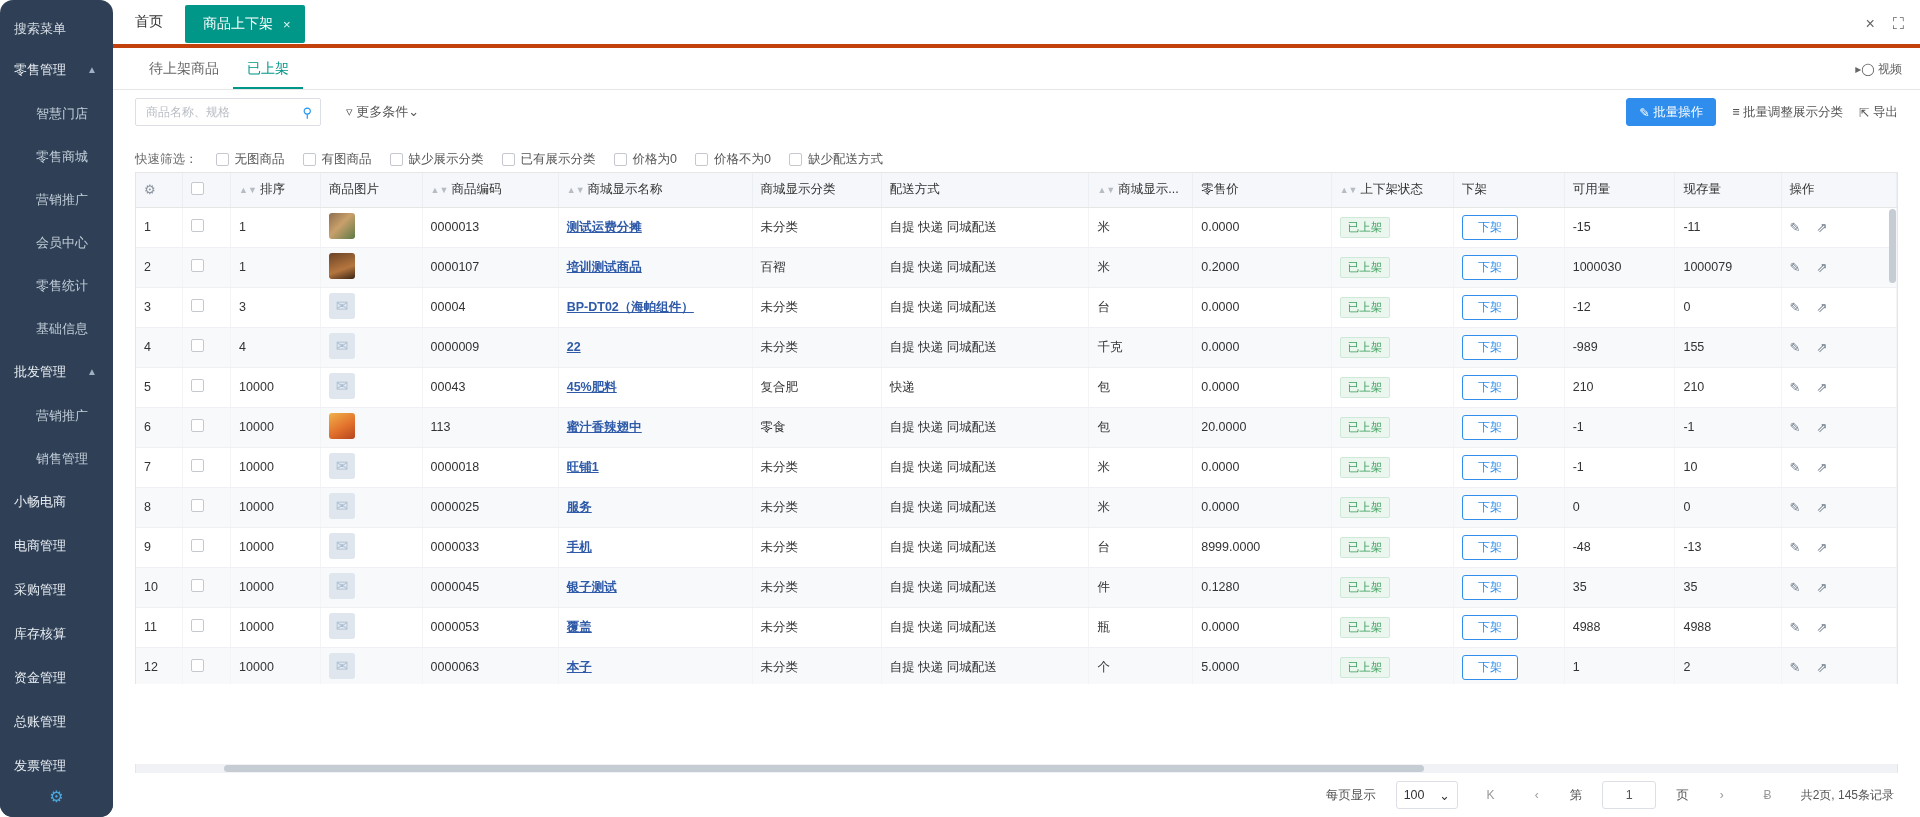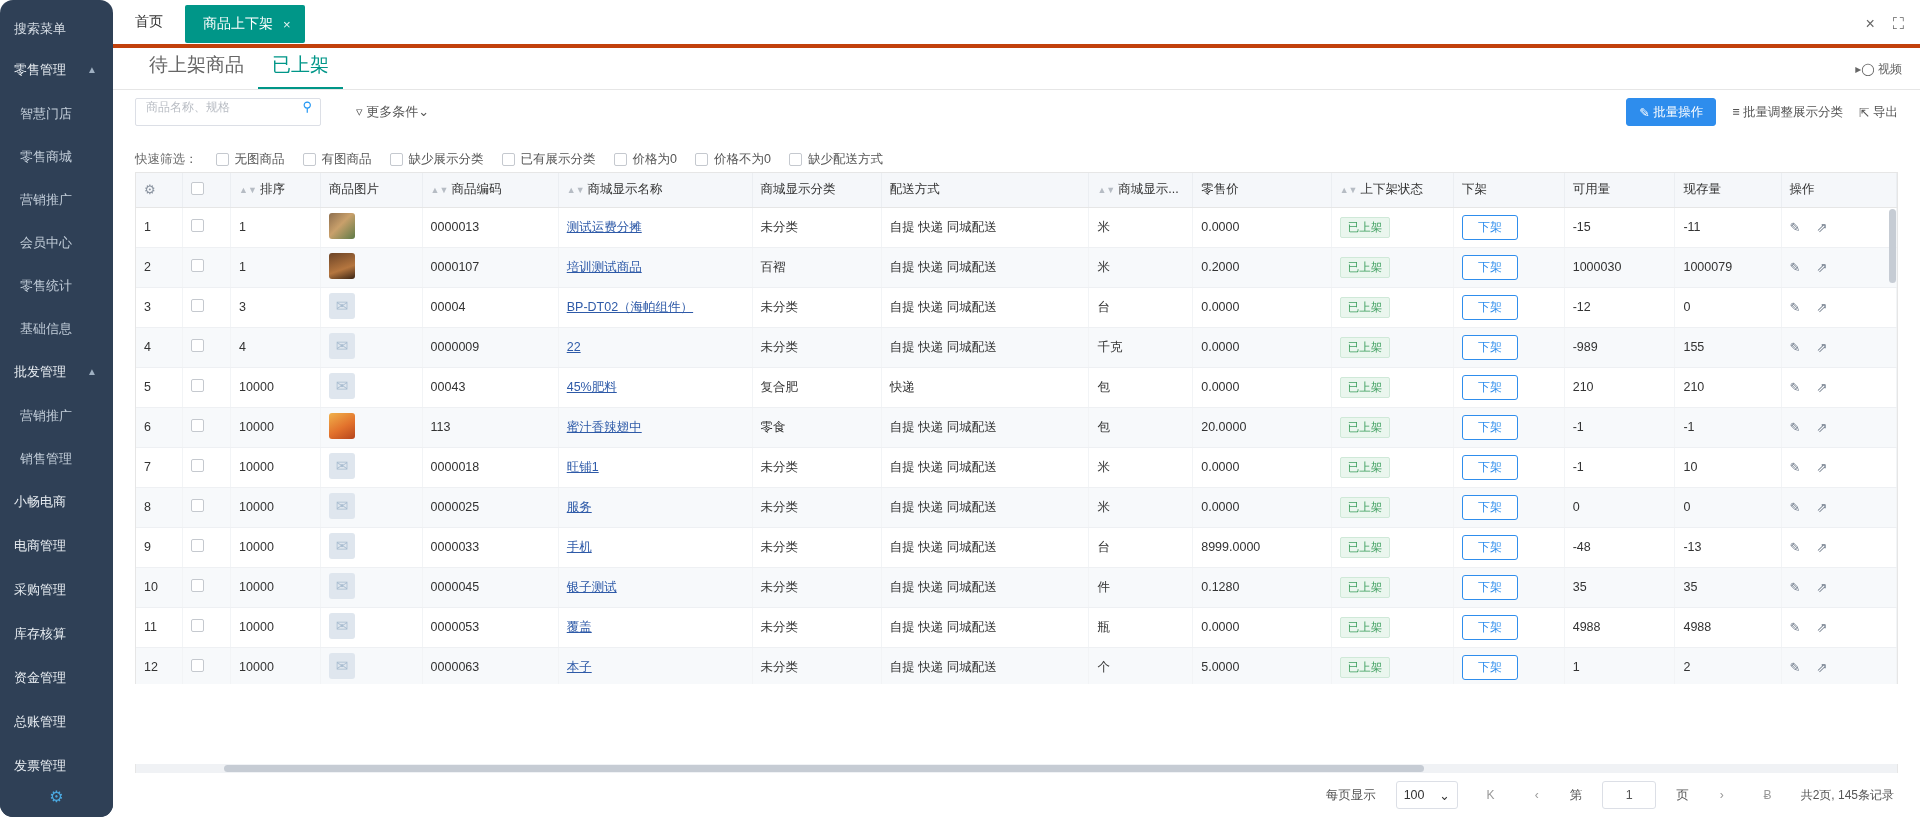--- a/index.html
+++ b/index.html
@@ -39,21 +39,21 @@
     font-size: 13px;
     color: #e8edf2;
     position: relative;
   }
   .sb-group .caret {
     position: absolute; right: 16px; top: 0;
     font-size: 10px; color: #9fb0c2;
   }
   .sb-item {
     height: 43px; line-height: 43px;
-    padding-left: 20px;
+    padding-left: 36px;
     font-size: 13px;
     color: #c2cdd9;
   }
   .sb-gear {
     position: absolute; left: 0; bottom: 0;
     width: 113px; height: 40px;
     background: #2f4056;
     text-align: center; line-height: 40px;
     color: #4aa8e0; font-size: 16px;
   }
@@ -104,21 +104,21 @@
   
   .subtabs {
     height: 42px;
     border-bottom: 1px solid #e6e6e6;
     display: flex;
     align-items: flex-end;
     padding-left: 22px;
     position: relative;
   }
   .subtab {
-    font-size: 19px; color: #666;
+    font-size: 14px; color: #666;
     padding: 0 14px 11px 14px;
   }
   .subtab.active {
     color: #009688;
     border-bottom: 2px solid #009688;
     padding-bottom: 9px;
   }
   .video-link {
     position: absolute; right: 18px; bottom: 11px;
     font-size: 12px; color: #666;
@@ -127,33 +127,33 @@
   
   .filter-row {
     height: 44px;
     display: flex; align-items: center;
     padding: 0 22px;
     position: relative;
   }
   .search-box {
     width: 186px; height: 28px;
     border: 1px solid #dcdfe6; border-radius: 2px;
-    display: flex; align-items: flex-start;
+    display: flex; align-items: center;
     padding: 0 8px;
     position: relative;
   }
   .search-box input {
     border: none; outline: none; width: 150px;
     font-size: 12px; color: #333;
     font-family: "Liberation Sans", sans-serif;
   }
   .search-box input::placeholder { color: #b9bdc4; }
   .search-box .mag { position: absolute; right: 8px; color: #2196f3; font-size: 13px; }
   .more-cond {
-    margin-left: 35px;
+    margin-left: 25px;
     font-size: 13px; color: #555;
   }
   .right-actions {
     position: absolute; right: 22px; top: 8px;
     display: flex; align-items: center; gap: 16px;
   }
   .btn-primary {
     background: #2e8ded; color: #fff;
     border: 1px solid #2e8ded;
     height: 28px; padding: 0 12px;
@@ -208,21 +208,21 @@
     border-bottom: 1px solid #eef0f3;
     border-right: 1px solid #f2f4f6;
     font-size: 12.5px;
     padding: 0 8px;
     color: #333;
     white-space: nowrap;
     overflow: hidden;
   }
   tbody tr.odd { background: #fff; }
   tbody tr.even { background: #f7f9fb; }
-  .row-link { color: #2e5aa8; text-decoration: underline; }
+  .row-link { color: #2e5aa8; text-decoration: underline; font-weight: bold; }
   .thumb {
     width: 26px; height: 26px;
     border-radius: 3px;
     display: inline-block;
     background: #dfe6ee;
     position: relative;
     overflow: hidden;
   }
   .thumb.ph::after {
     content: "\2709";

